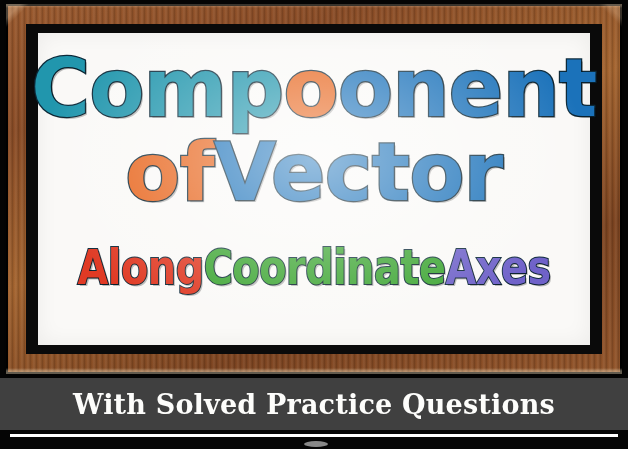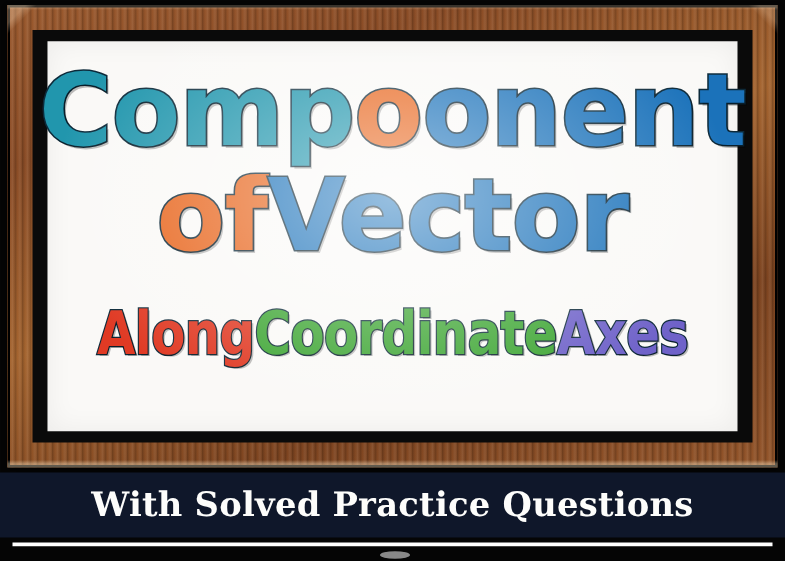--- a/index.html
+++ b/index.html
@@ -105,21 +105,21 @@
   .c-green  { color: #3ca532; }
   .c-purple { color: #6f62c9; }
 
   
   .caption-bar {
     position: absolute;
     left: 0;
     top: 378px;
     width: 628px;
     height: 52px;
-    background: #0f172a;
+    background: #404040;
     display: flex;
     align-items: center;
     justify-content: center;
   }
   .caption-text {
     font-family: "DejaVu Serif", serif;
     font-weight: bold;
     font-size: 27px;
     color: #fdfdfb;
     letter-spacing: 0.2px;

